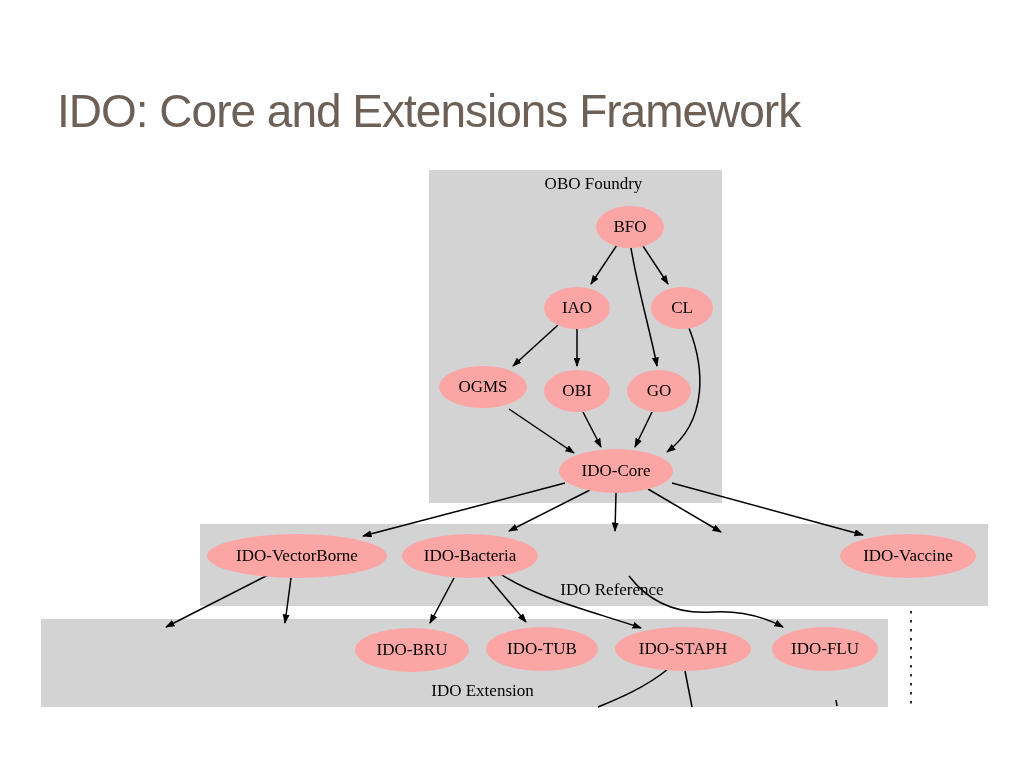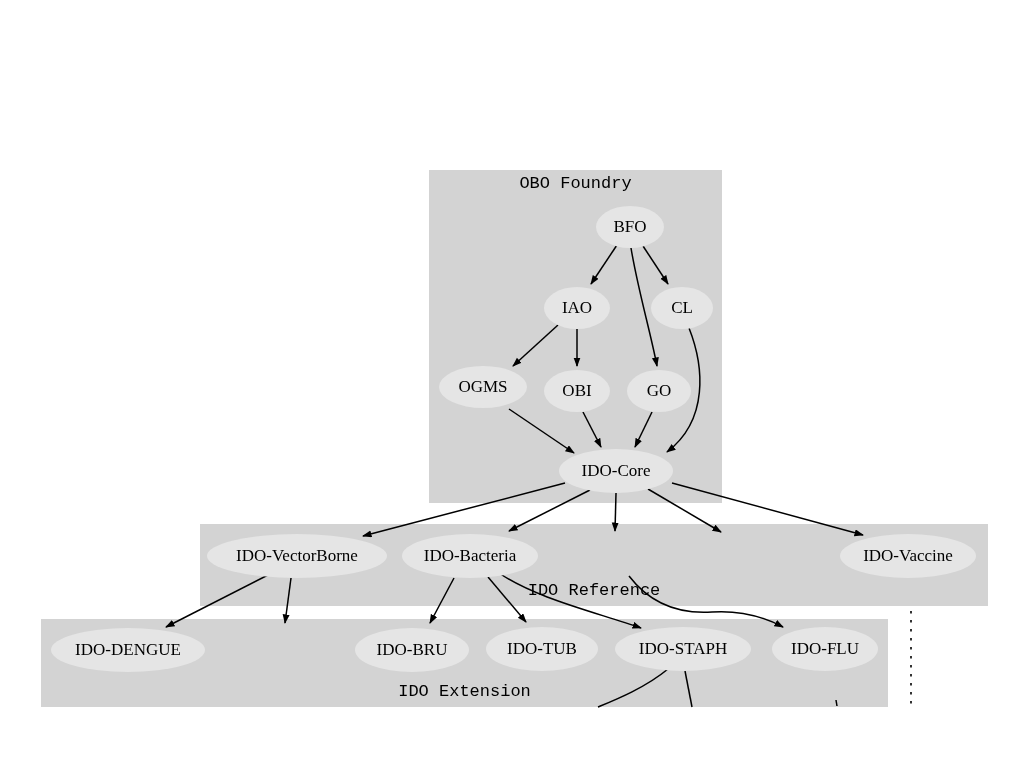--- a/index.html
+++ b/index.html
@@ -29,51 +29,53 @@
     white-space: nowrap;
   }
   .cluster {
     position: absolute;
     background: #d3d3d3;
   }
   .cluster-label {
     position: absolute;
     width: 100%;
     text-align: center;
-    font-family: Liberation Mono, monospace;
+    font-family: Liberation Serif, serif;
     font-size: 17px;
     color: #000000;
+    padding-left: 18px;
   }
   .cluster-label.top    { top: 4px; }
   .cluster-label.bottom { bottom: 6px; }
   svg.edges {
     position: absolute;
     left: 0; top: 0;
     width: 1024px; height: 768px;
     z-index: 2;
   }
   .node {
     position: absolute;
-    background: #e5e5e5;
+    background: #fca5a5;
     border-radius: 50%;
     display: flex;
     align-items: center;
     justify-content: center;
     font-family: "Liberation Serif", serif;
     font-size: 17px;
     color: #000000;
     z-index: 3;
     white-space: nowrap;
   }
 </style>
 </head>
 <body>
 
 <div class="slide">
 
+  <div class="slide-title">IDO: Core and Extensions Framework</div>
 
   <div class="cluster" style="left:429px; top:170px; width:293px; height:333px; z-index:1;">
     <div class="cluster-label top">OBO Foundry</div>
   </div>
 
   <div class="cluster" style="left:200px; top:524px; width:788px; height:82px; z-index:1;">
     <div class="cluster-label bottom">IDO Reference</div>
   </div>
 
   <div class="cluster" style="left:41px; top:619px; width:847px; height:88px; z-index:1;">
@@ -117,19 +119,18 @@
   <div class="node" style="left:596px; top:206px; width:68px;  height:42px;">BFO</div>
   <div class="node" style="left:544px; top:287px; width:66px;  height:42px;">IAO</div>
   <div class="node" style="left:651px; top:287px; width:62px;  height:42px;">CL</div>
   <div class="node" style="left:439px; top:366px; width:88px;  height:42px;">OGMS</div>
   <div class="node" style="left:544px; top:370px; width:66px;  height:42px;">OBI</div>
   <div class="node" style="left:627px; top:370px; width:64px;  height:42px;">GO</div>
   <div class="node" style="left:559px; top:449px; width:114px; height:44px;">IDO-Core</div>
   <div class="node" style="left:207px; top:534px; width:180px; height:44px;">IDO-VectorBorne</div>
   <div class="node" style="left:402px; top:534px; width:136px; height:44px;">IDO-Bacteria</div>
   <div class="node" style="left:840px; top:534px; width:136px; height:44px;">IDO-Vaccine</div>
-  <div class="node" style="left:51px;  top:628px; width:154px; height:44px;">IDO-DENGUE</div>
   <div class="node" style="left:355px; top:628px; width:114px; height:44px;">IDO-BRU</div>
   <div class="node" style="left:486px; top:627px; width:112px; height:44px;">IDO-TUB</div>
   <div class="node" style="left:615px; top:627px; width:136px; height:44px;">IDO-STAPH</div>
   <div class="node" style="left:772px; top:627px; width:106px; height:44px;">IDO-FLU</div>
 
 </div>
 
 </body></html>

